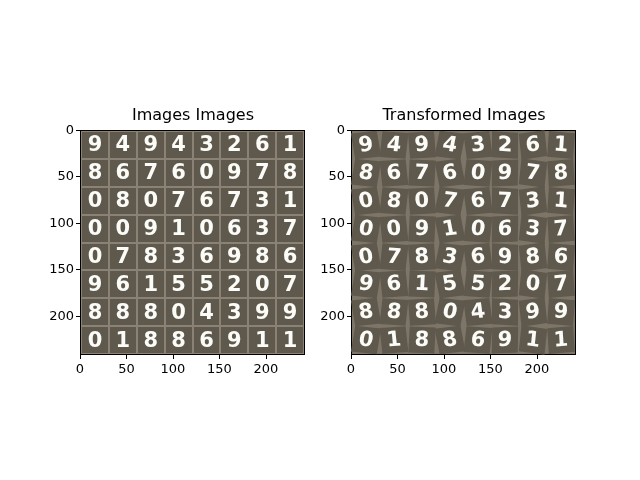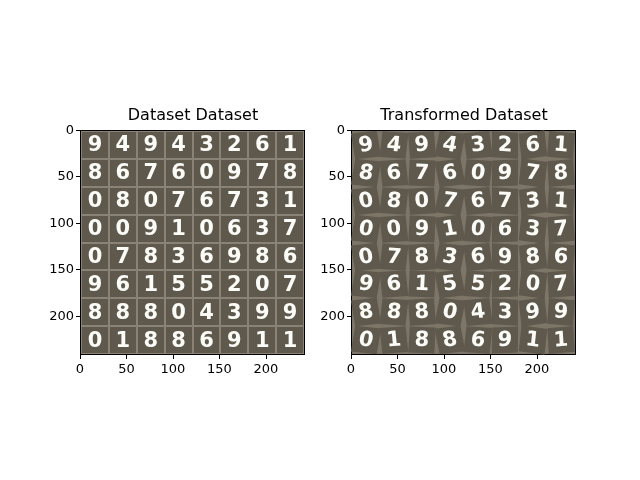--- a/index.html
+++ b/index.html
@@ -9,22 +9,22 @@
   .grid { position:absolute; left:1px; top:1px; right:1px; bottom:1px; display:grid; grid-template-columns:repeat(8,1fr); grid-template-rows:repeat(8,1fr); gap:2px; }
   .cell { background:#5f594d; color:#fbfbf7; font-family:"DejaVu Sans", sans-serif; font-weight:bold; font-size:21px; display:flex; align-items:center; justify-content:center; line-height:1; }
   .axes.trans { background:#7d7668; }
   .axes.trans .cell { transform:rotate(var(--r)) skewX(var(--s)); }
   .tick { position:absolute; background:#000; }
   .tlabel { position:absolute; font-size:13px; }
 </style>
 </head>
 <body>
 
-<div class="title" style="left:80px; top:105px;">Dataset Dataset</div>
-<div class="title" style="left:351px; top:105px;">Transformed Dataset</div>
+<div class="title" style="left:80px; top:105px;">Images Images</div>
+<div class="title" style="left:351px; top:105px;">Transformed Images</div>
 
 <div class="axes" id="axL" style="left:80px; top:130px;">
   <div class="grid" id="gridL">
       <div class="cell">9</div>
       <div class="cell">4</div>
       <div class="cell">9</div>
       <div class="cell">4</div>
       <div class="cell">3</div>
       <div class="cell">2</div>
       <div class="cell">6</div>

